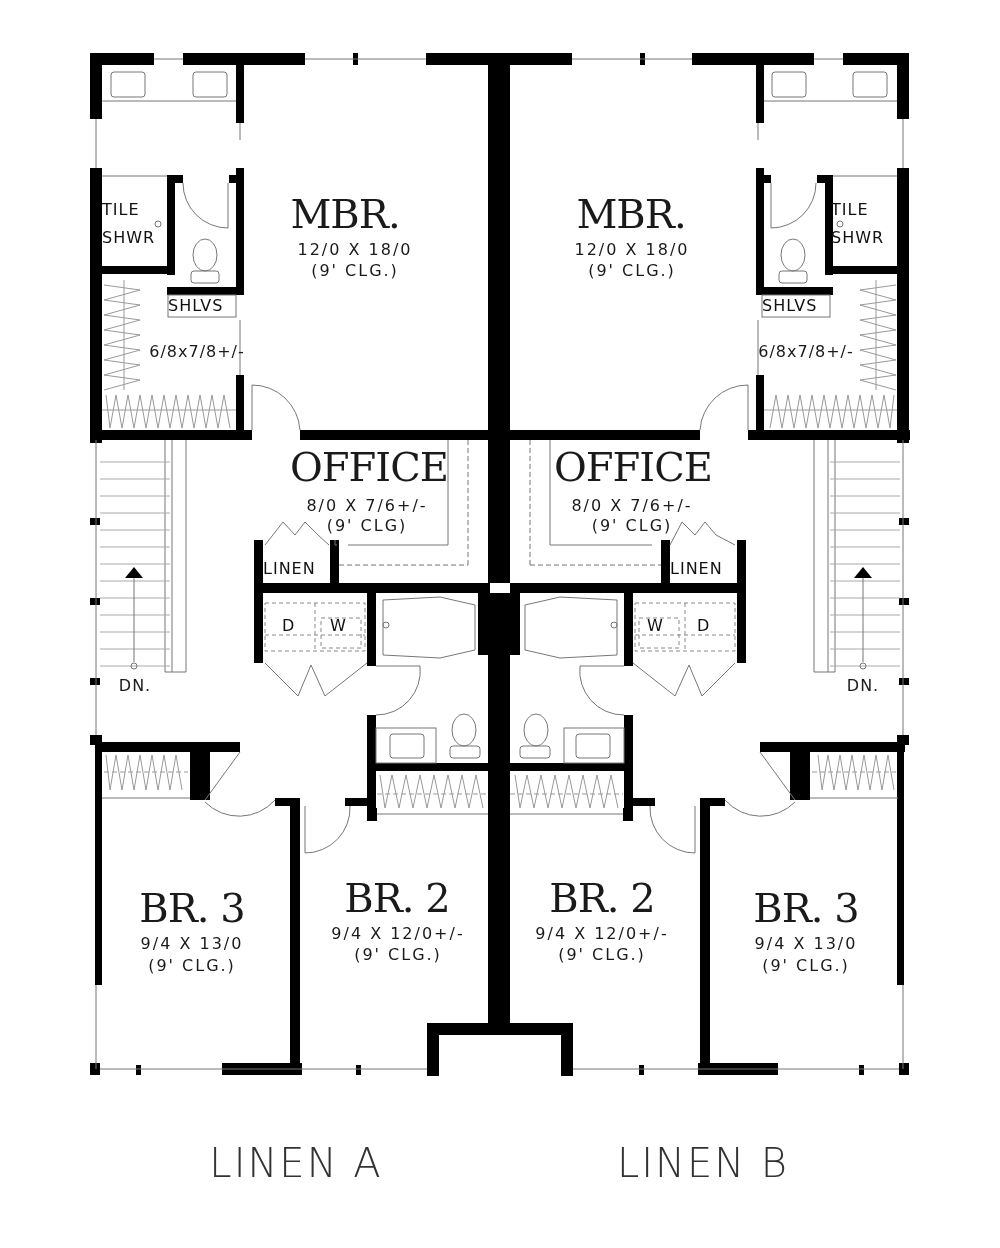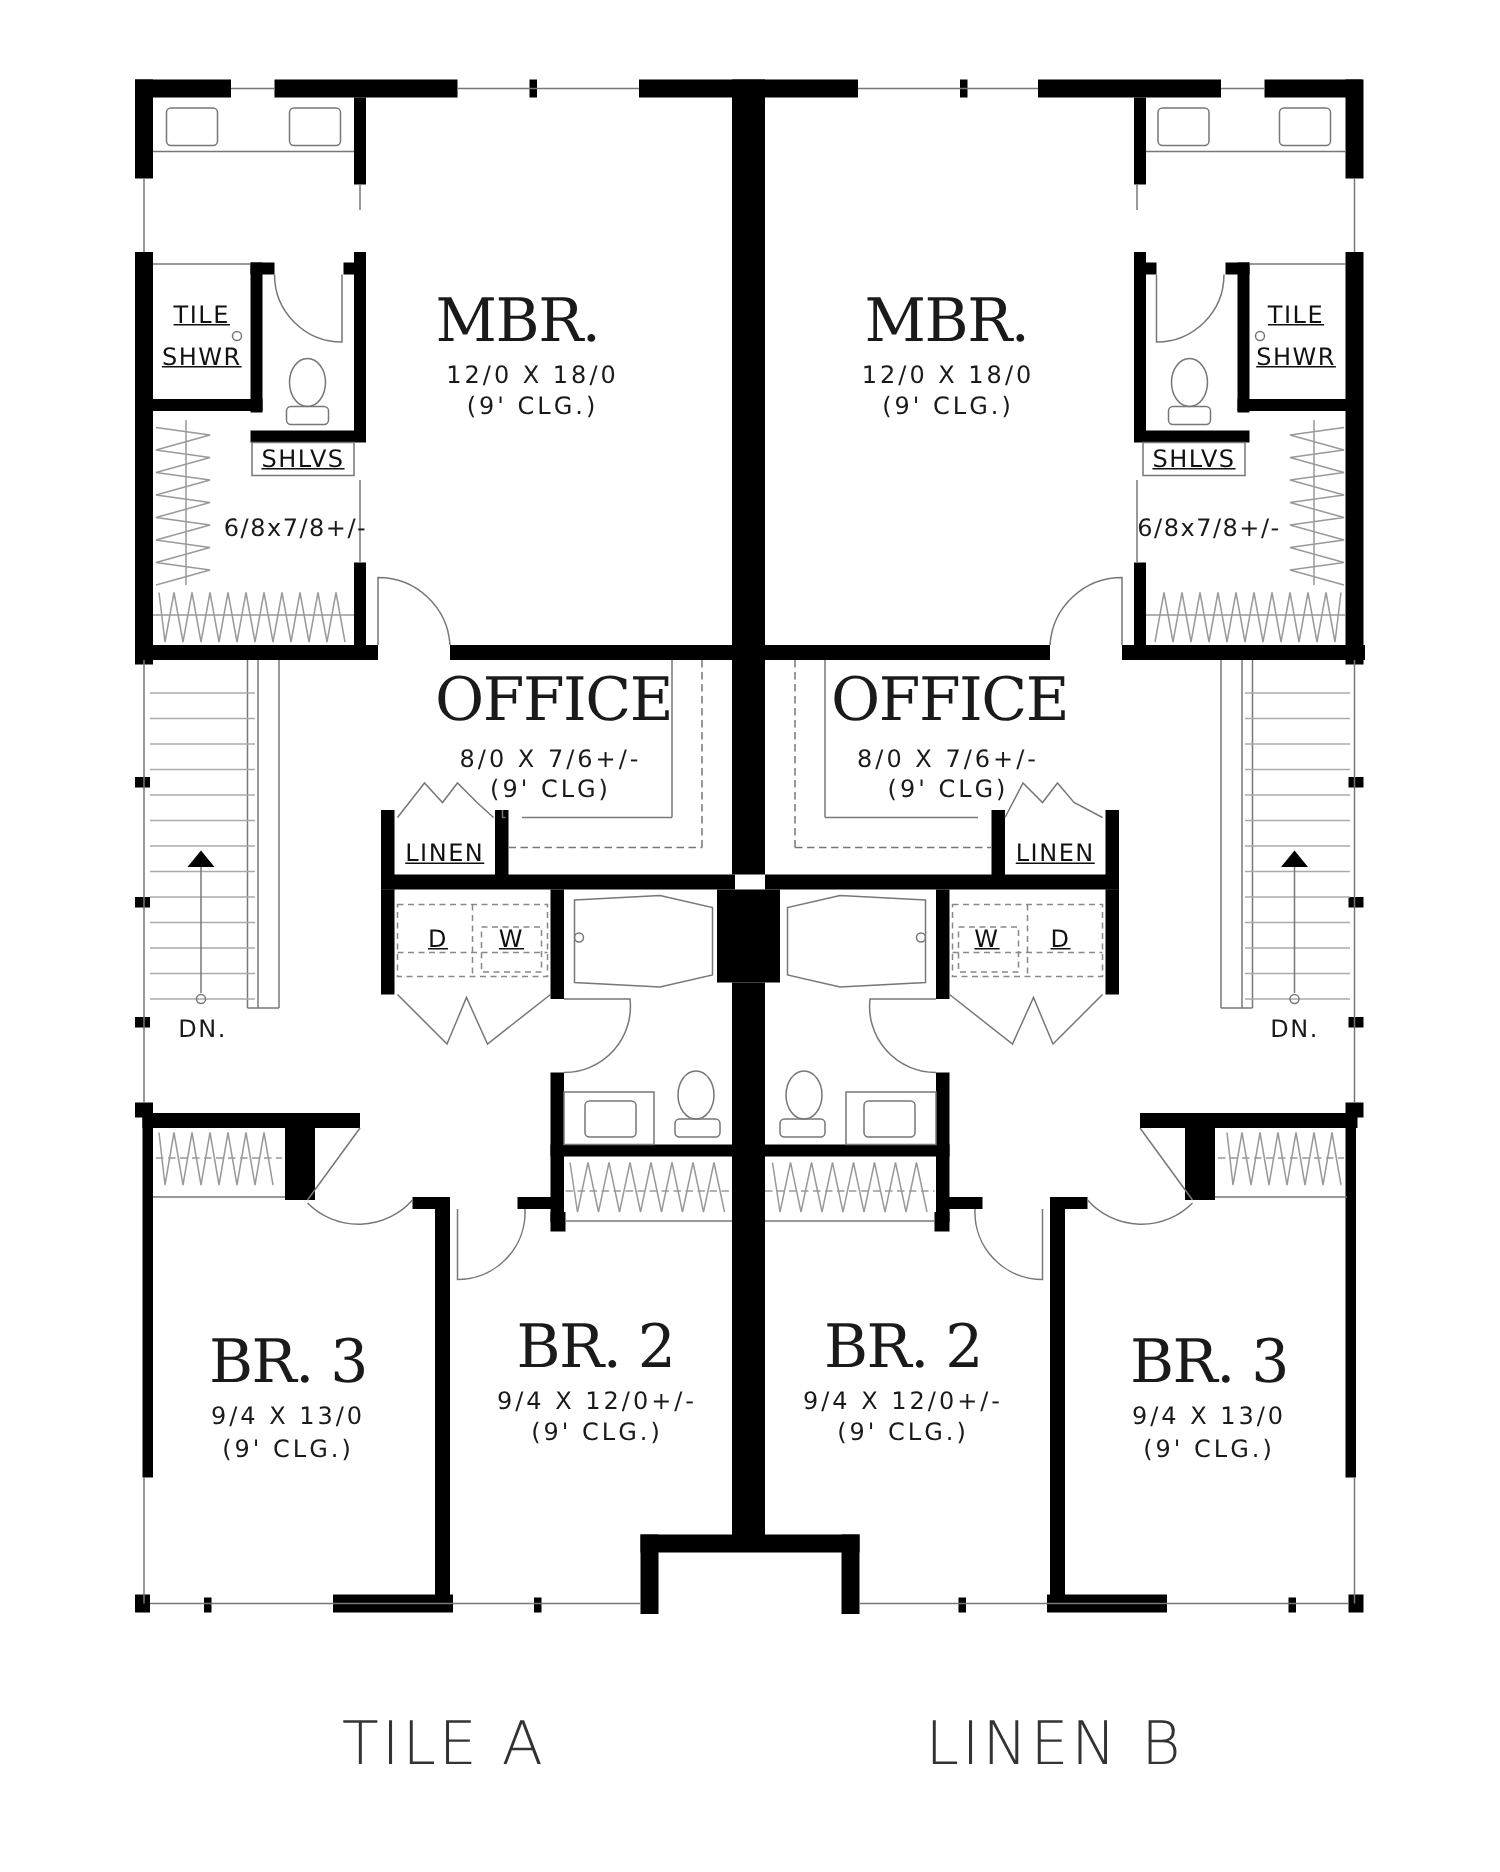--- a/index.html
+++ b/index.html
@@ -5,21 +5,21 @@
   html, body { margin:0; padding:0; background:#ffffff; }
   body { width:1000px; height:1248px; position:relative; overflow:hidden; font-family:"DejaVu Sans", sans-serif; color:#111; }
   #plan { position:absolute; left:0; top:0; width:1000px; height:1248px; }
   .w { position:absolute; background:#000; }
   svg.lines { position:absolute; left:0; top:0; width:1000px; height:1248px; }
   .lbl { position:absolute; text-align:center; white-space:nowrap; transform:translateX(-50%); color:#1a1a1a; }
   .room-name { font-family:"DejaVu Serif", serif; font-size:40px; letter-spacing:-1px; line-height:44px; font-weight:normal; }
   .room-dim { font-family:"DejaVu Sans", sans-serif; font-size:16px; letter-spacing:2px; line-height:20px; }
   .small { font-family:"DejaVu Sans", sans-serif; font-size:16px; letter-spacing:1px; line-height:20px; }
   .unit { font-family:"DejaVu Sans", sans-serif; font-size:40px; font-weight:200; letter-spacing:2px; color:#333; }
-  .box-lbl { position:absolute; text-align:center; font-family:"DejaVu Sans", sans-serif; font-size:16px; letter-spacing:1px;text-decoration:underline; }
+  .box-lbl { position:absolute; font-family:"DejaVu Sans", sans-serif; font-size:16px; letter-spacing:1px; }
 </style>
 </head>
 <body>
 
 <div id="plan">
 
   <div class="w" style="left:90px;top:53px;width:64px;height:12px;"></div>
   <div class="w" style="left:183px;top:53px;width:122px;height:12px;"></div>
   <div class="w" style="left:353px;top:53px;width:5px;height:12px;"></div>
   <div class="w" style="left:426px;top:53px;width:146px;height:12px;"></div>
@@ -349,15 +349,15 @@
   <div class="lbl small" style="left:863px;top:676px;">DN.</div>
 
   <div class="lbl room-name" style="left:602px;top:876px;">BR. 2</div>
   <div class="lbl room-dim" style="left:602px;top:924px;">9/4 X 12/0+/-</div>
   <div class="lbl room-dim" style="left:602px;top:945px;">(9' CLG.)</div>
 
   <div class="lbl room-name" style="left:806px;top:886px;">BR. 3</div>
   <div class="lbl room-dim" style="left:806px;top:934px;">9/4 X 13/0</div>
   <div class="lbl room-dim" style="left:806px;top:956px;">(9' CLG.)</div>
 
-  <div class="lbl unit" style="left:296px;top:1140px;">TILE A</div>
+  <div class="lbl unit" style="left:296px;top:1140px;">LINEN A</div>
   <div class="lbl unit" style="left:703px;top:1140px;">LINEN B</div>
 </div>
 
 </body></html>

